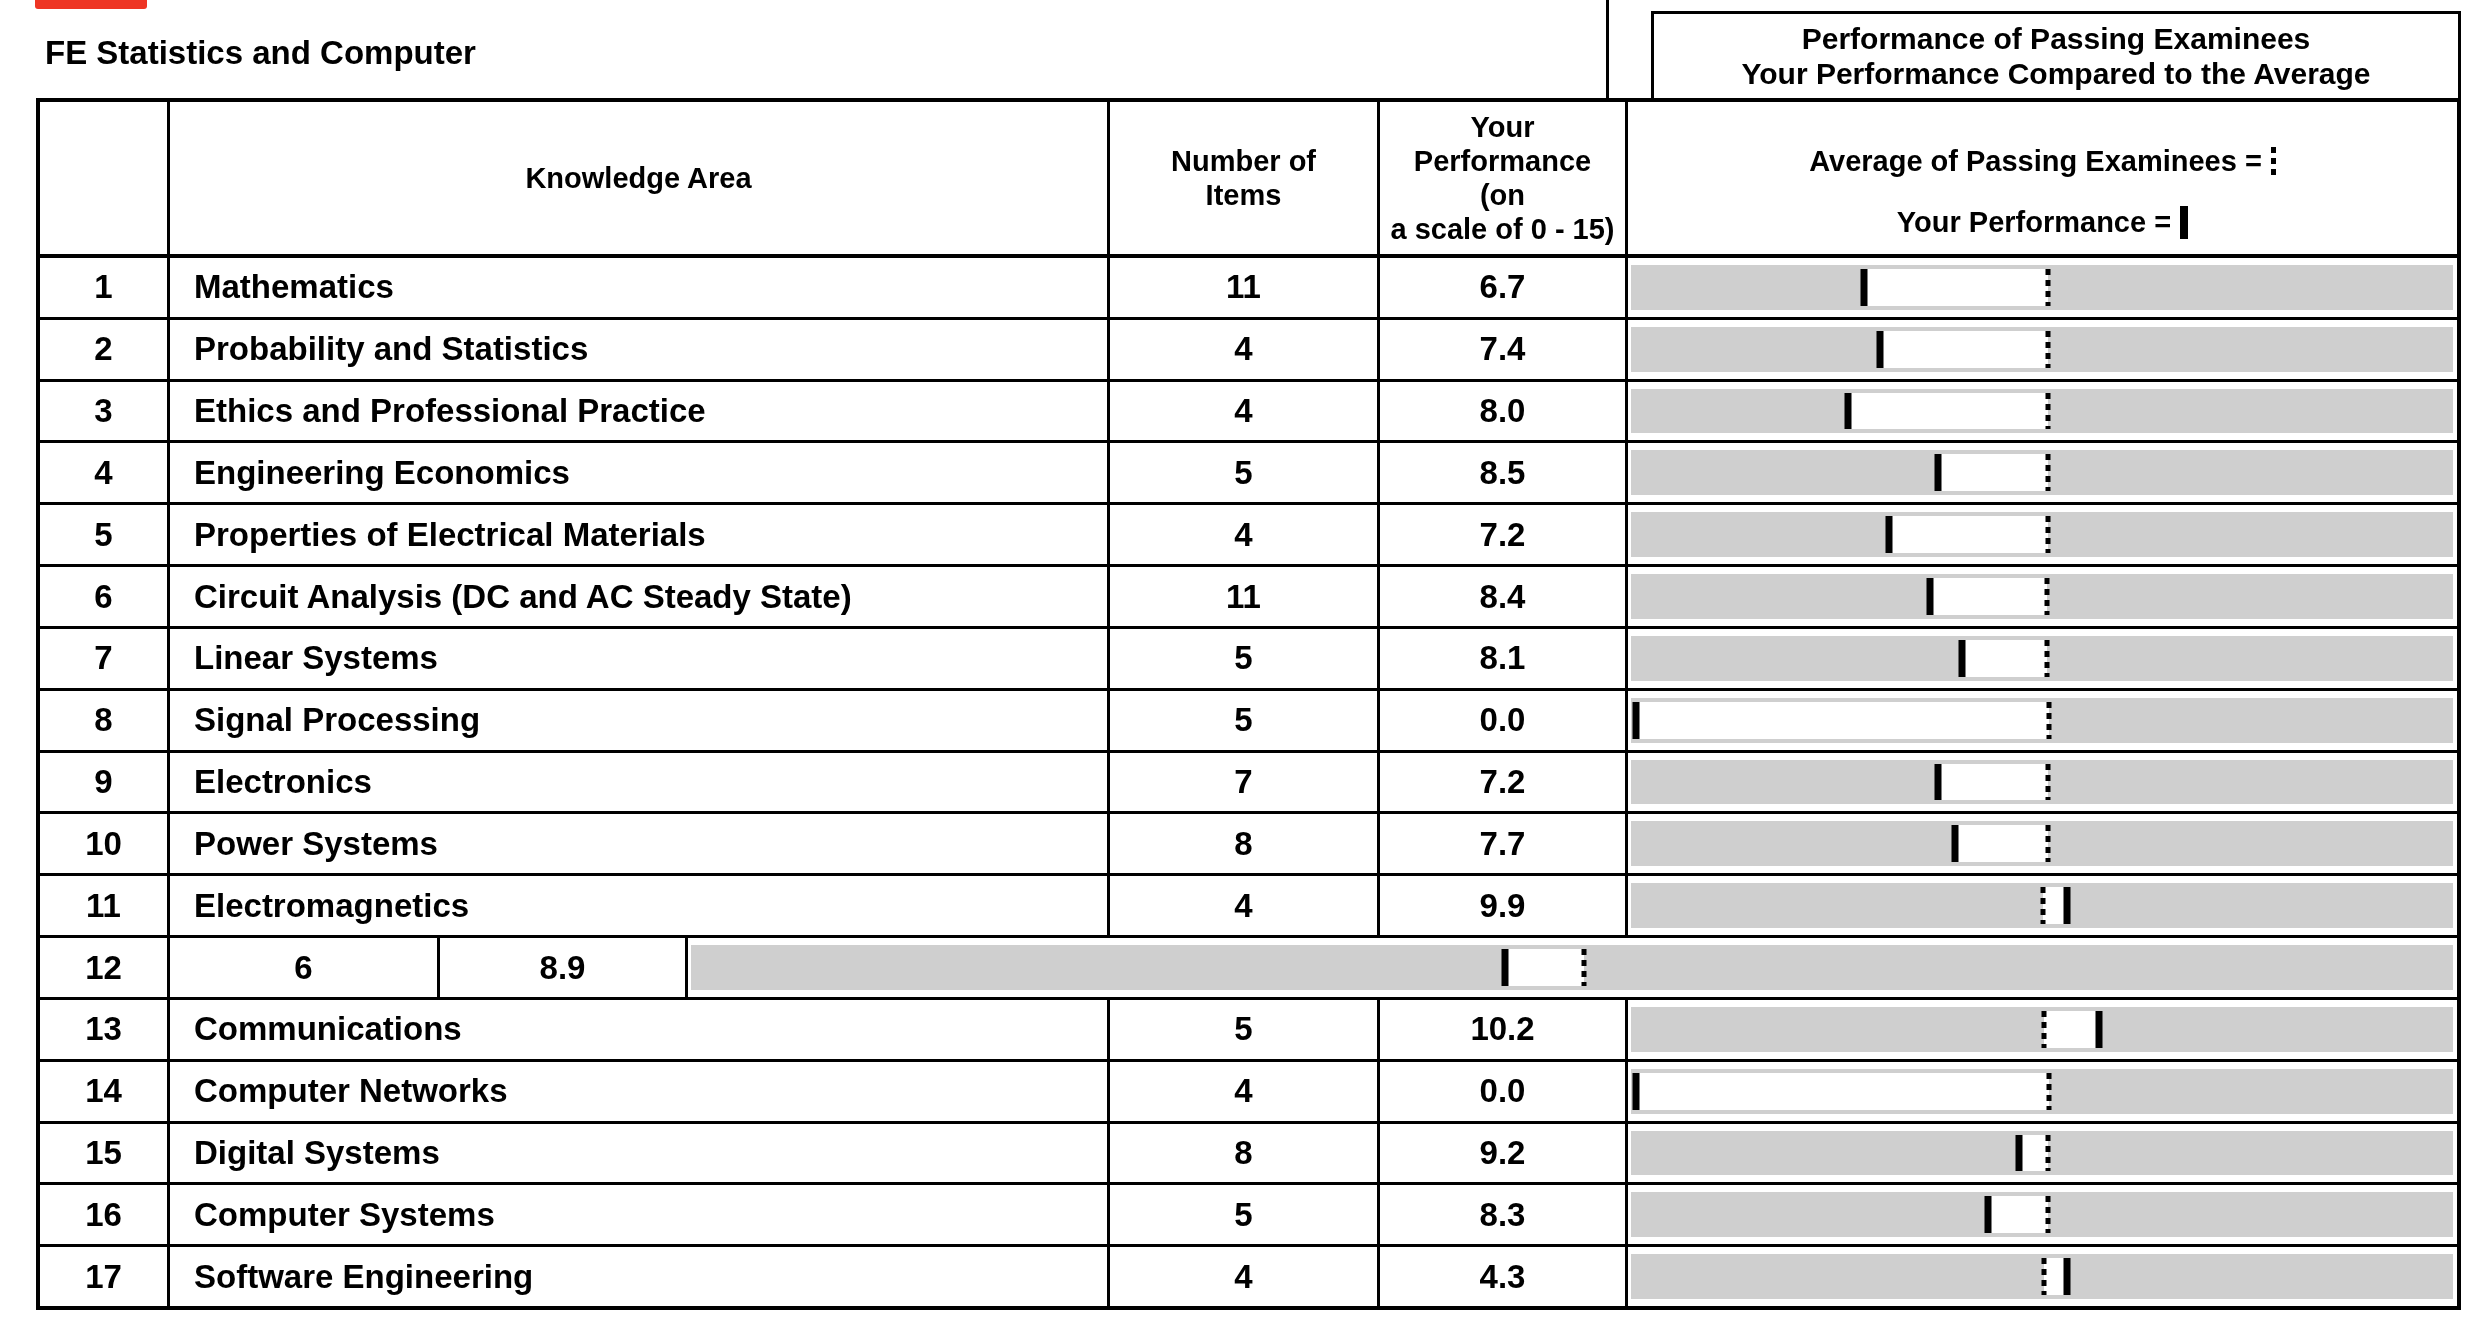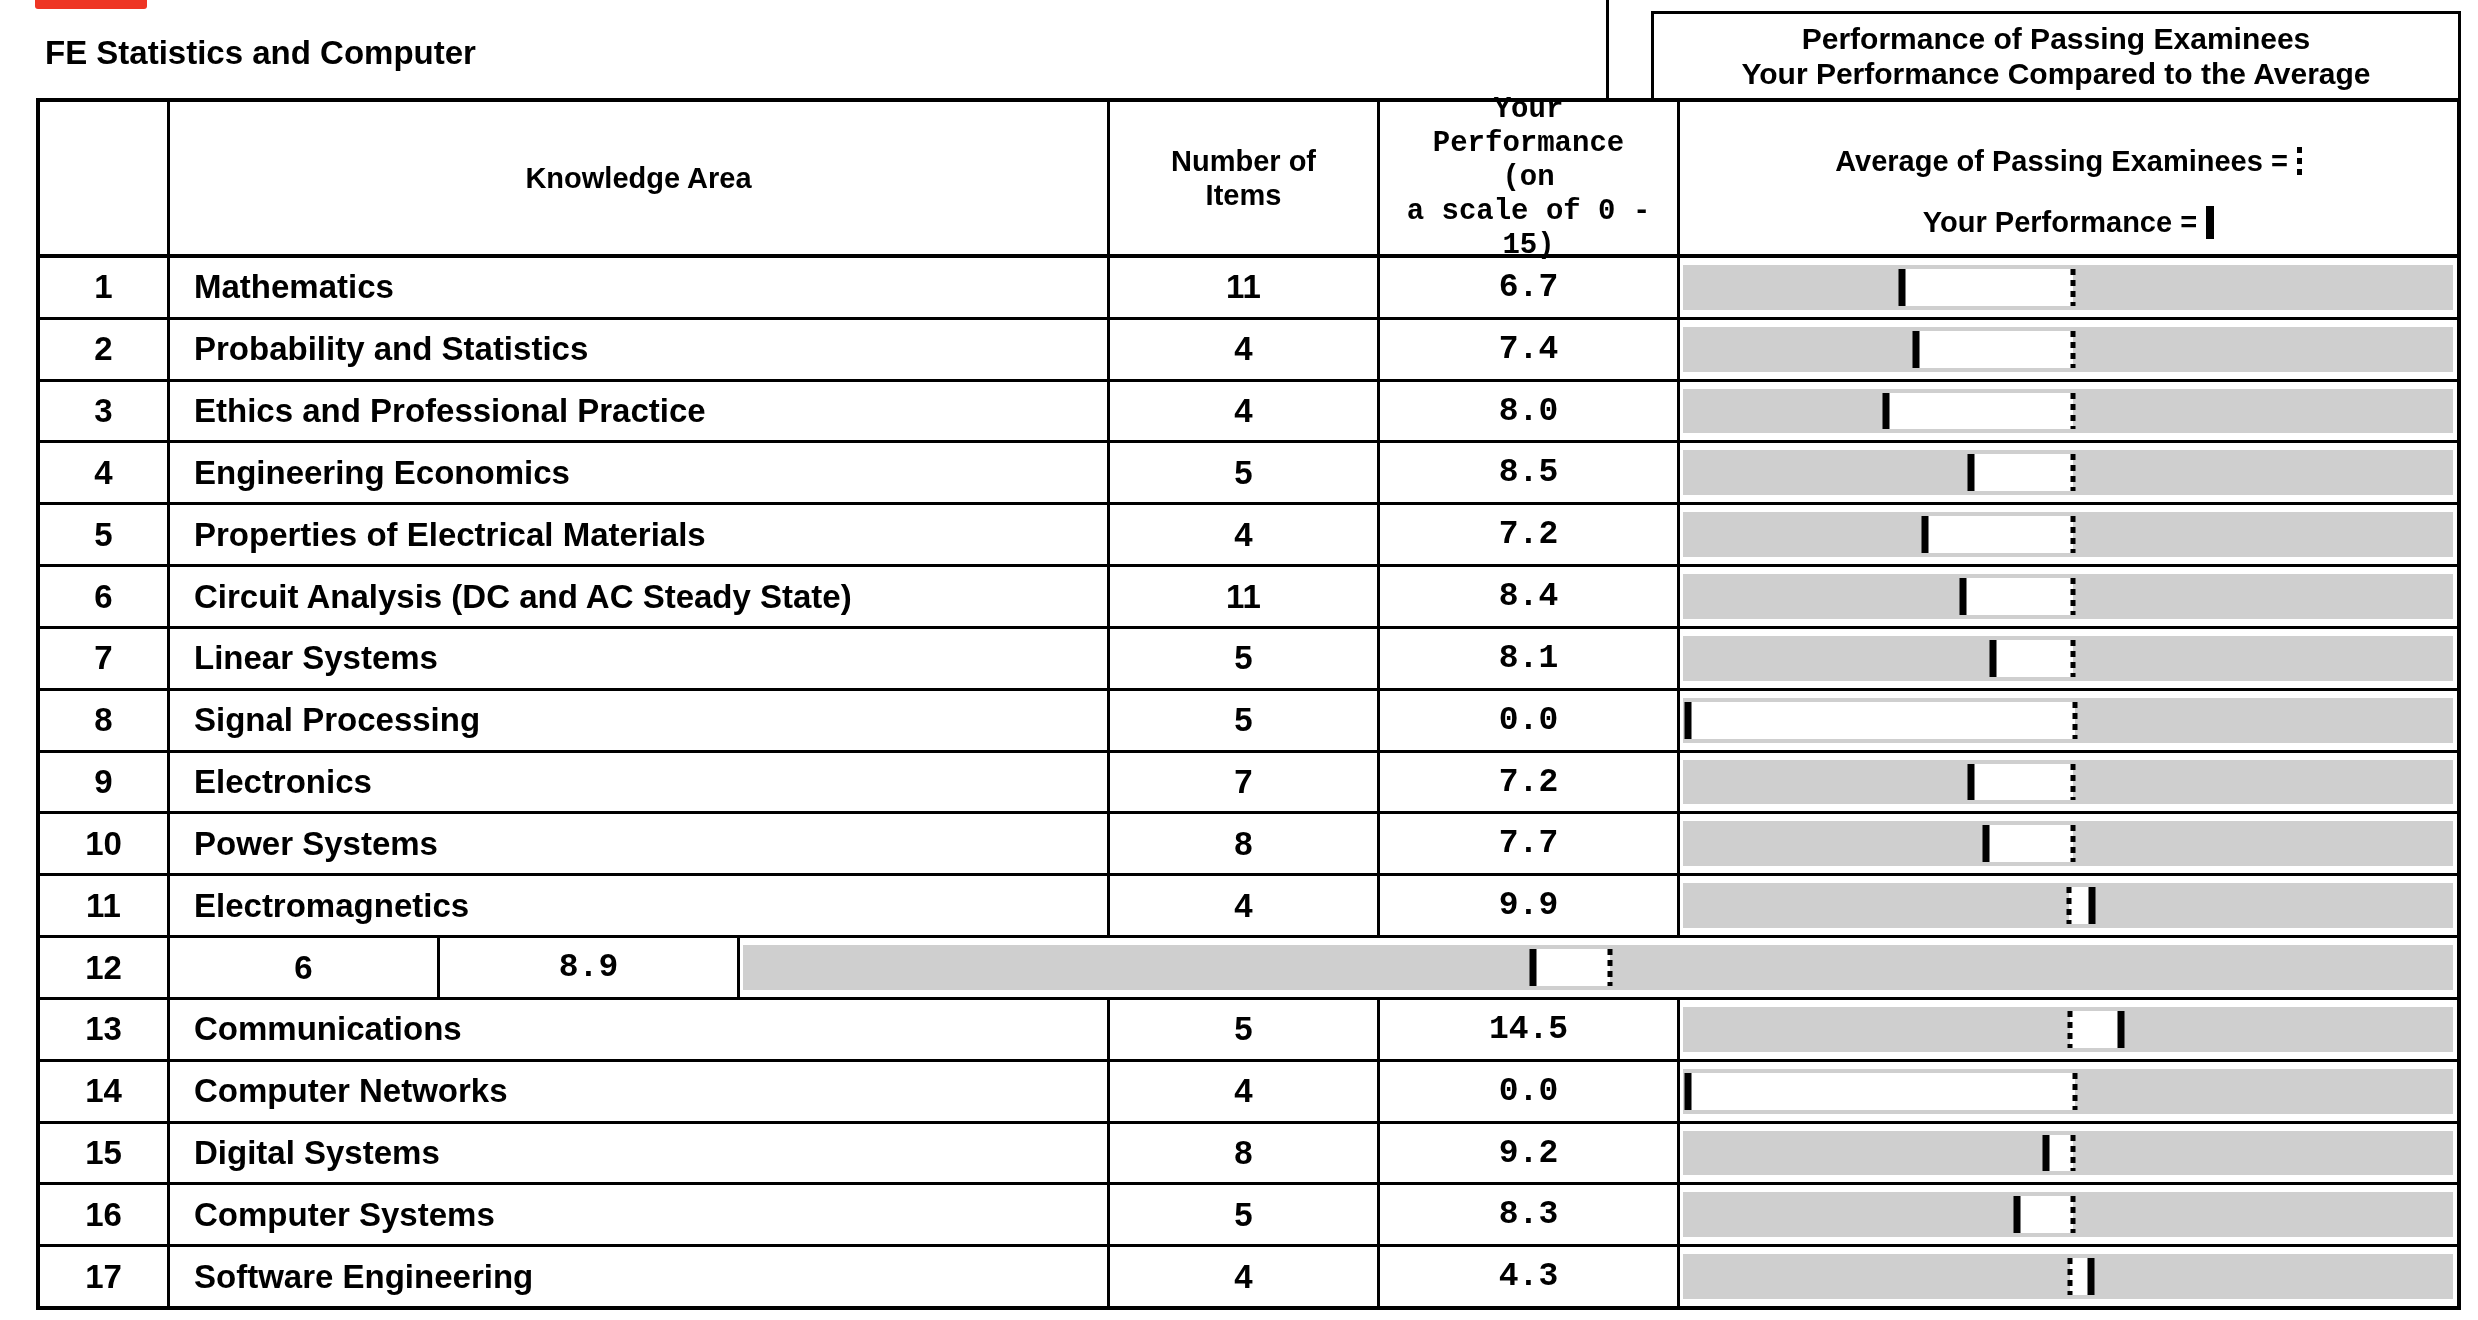--- a/index.html
+++ b/index.html
@@ -38,21 +38,21 @@
   }
   .hrow{display:flex;box-sizing:border-box;}
   .thead{height:156px;border-bottom:4px solid #000;flex:none;}
   .trow{flex:1 1 auto;border-bottom:3px solid #000;}
   .trow:last-child{border-bottom:none;}
   .cell{box-sizing:border-box;border-right:3px solid #000;display:flex;align-items:center;justify-content:center;position:relative;}
   .cell:last-child{border-right:none;}
   .c-num{width:130px;flex:none;}
   .c-area{width:940px;flex:none;justify-content:flex-start;padding-left:24px;}
   .c-items{width:270px;flex:none;}
-  .c-score{width:300px;flex:none;font-family:Liberation Mono, monospace;}
+  .c-score{width:248px;flex:none;}
   .c-bar{flex:1 1 auto;}
   .hcell{flex-direction:column;text-align:center;font-size:29px;line-height:34px;}
   .hcell.c-area{align-items:center;justify-content:center;padding-left:0;flex-direction:column;}
   .legend-line{display:flex;align-items:center;justify-content:center;font-size:29px;line-height:33px;margin-top:28px;}
   .legend-dash-swatch{display:inline-block;width:5px;height:30px;margin-left:9px;
     background:repeating-linear-gradient(to bottom,#000 0 6px,transparent 6px 11px);}
   .legend-solid-swatch{display:inline-block;width:8px;height:33px;margin-left:9px;background:#000;}
   .row-text{font-size:33px;}
   
   .pbar{position:absolute;left:3px;right:4px;top:7px;bottom:7px;}
@@ -268,21 +268,21 @@
         <div class="pdash" style="left: 50.7%;"></div>
         <div class="psolid" style="left: 46.2%;"></div>
       </div>
     </div>
   </div>
 
   <div class="hrow trow">
     <div class="cell c-num row-text">13</div>
     <div class="cell c-area row-text">Communications</div>
     <div class="cell c-items row-text">5</div>
-    <div class="cell c-score row-text">14.5</div>
+    <div class="cell c-score row-text">10.2</div>
     <div class="cell c-bar">
       <div class="pbar" style="background: rgb(207, 207, 207);">
         <div class="prange" style="left: 50.2%; width: 6.7%;"></div>
         <div class="pdash" style="left: 50.2%;"></div>
         <div class="psolid" style="left: 56.9%;"></div>
       </div>
     </div>
   </div>
 
   <div class="hrow trow">

